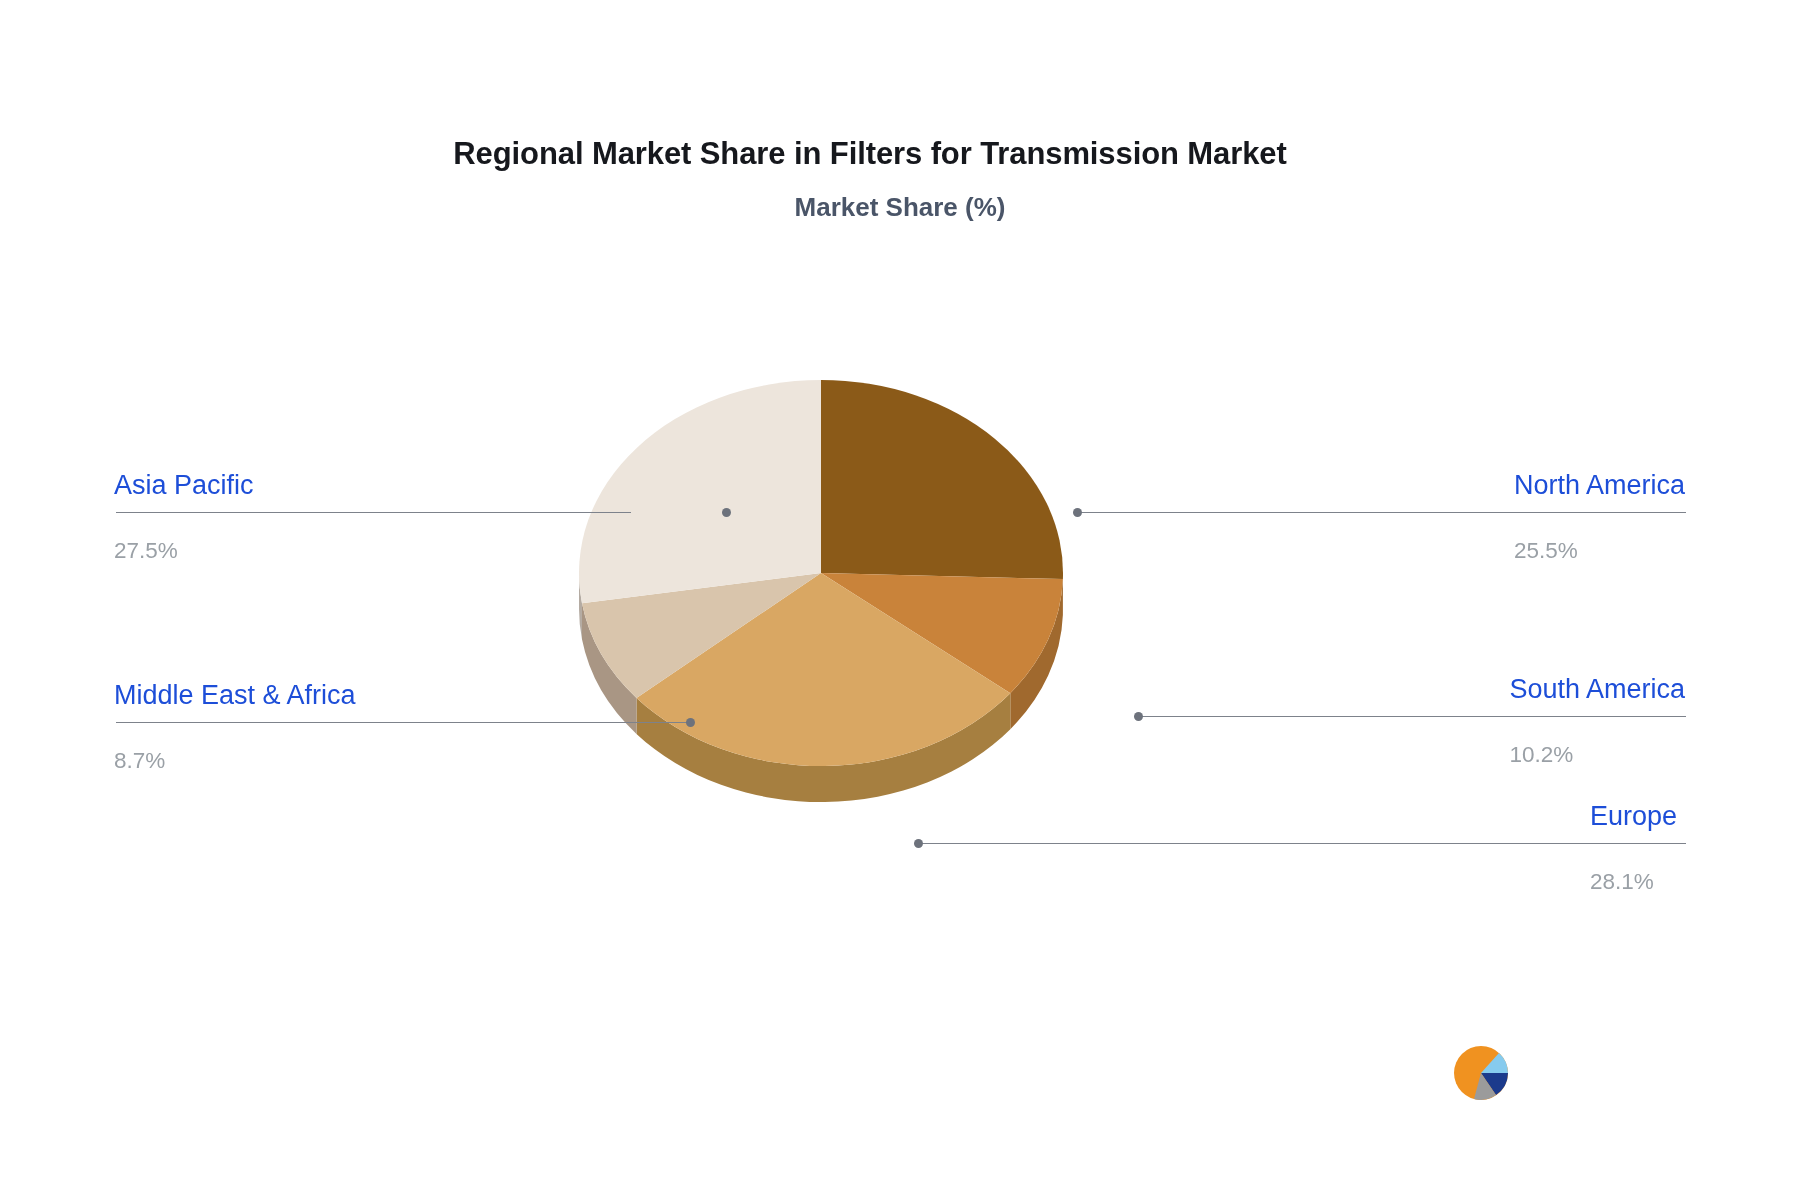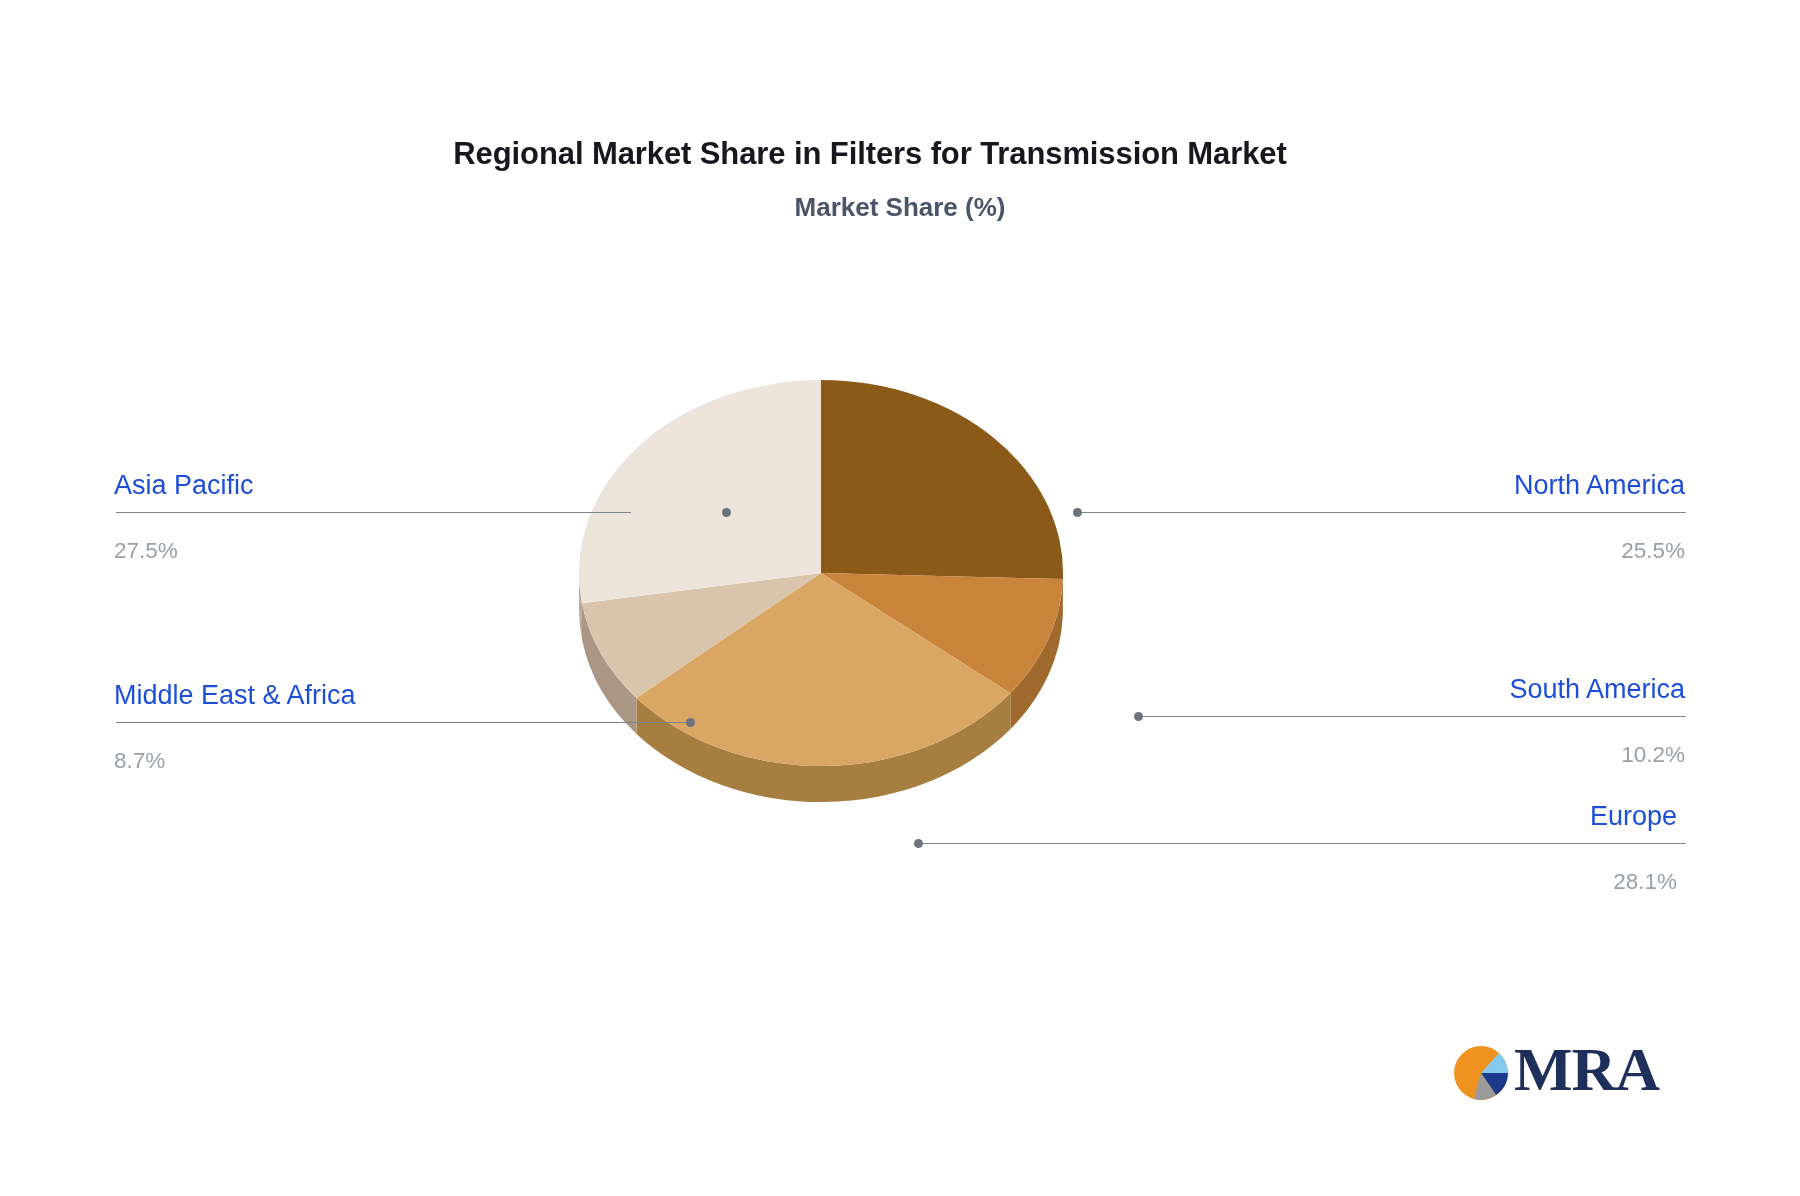--- a/index.html
+++ b/index.html
@@ -62,21 +62,21 @@
     padding-bottom: 8px;
   }
   .callout .cl-val {
     color: #9aa0a6;
     font-size: 22.5px;
     display: block;
     padding-top: 9px;
     margin-top: 24px;
   }
   .callout.left  { text-align: left; }
-  .callout.right { text-align: right; }
+  .callout.right { }
 
   
   .leader {
     position: absolute;
     height: 1px;
     background: #7d828b;
   }
   .leader-dot {
     position: absolute;
     width: 9px;
@@ -171,14 +171,13 @@
   <svg width="58" height="58" viewBox="0 0 58 58" style="position:absolute;left:0;top:4px;">
 
     <circle cx="29" cy="29" r="27" fill="#F09220"></circle>
 
     <path d="M29 29 L56 29 A27 27 0 0 0 47 9 Z" fill="#86CBEE"></path>
 
     <path d="M29 29 L56 29 A27 27 0 0 1 44 51 Z" fill="#1B3A8C"></path>
 
     <path d="M29 29 L44 51 A27 27 0 0 1 22 55 Z" fill="#9B9B9B"></path>
   </svg>
-  <span class="logo-text">MRA</span>
 </div>
 
 </body></html>

